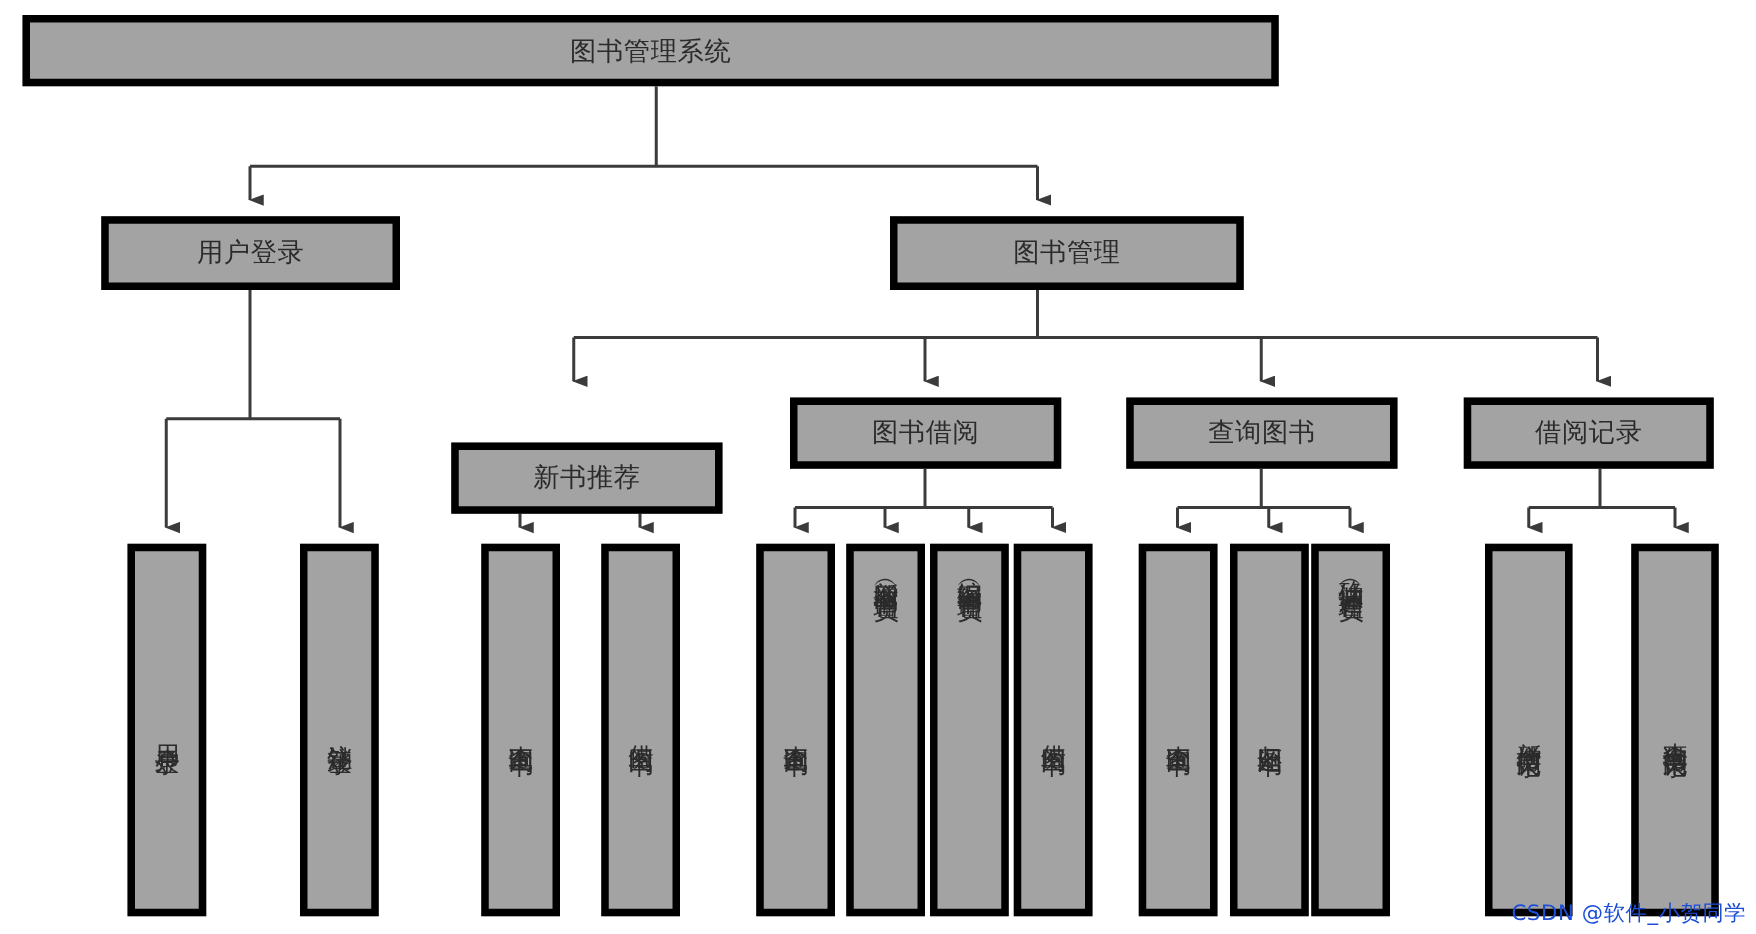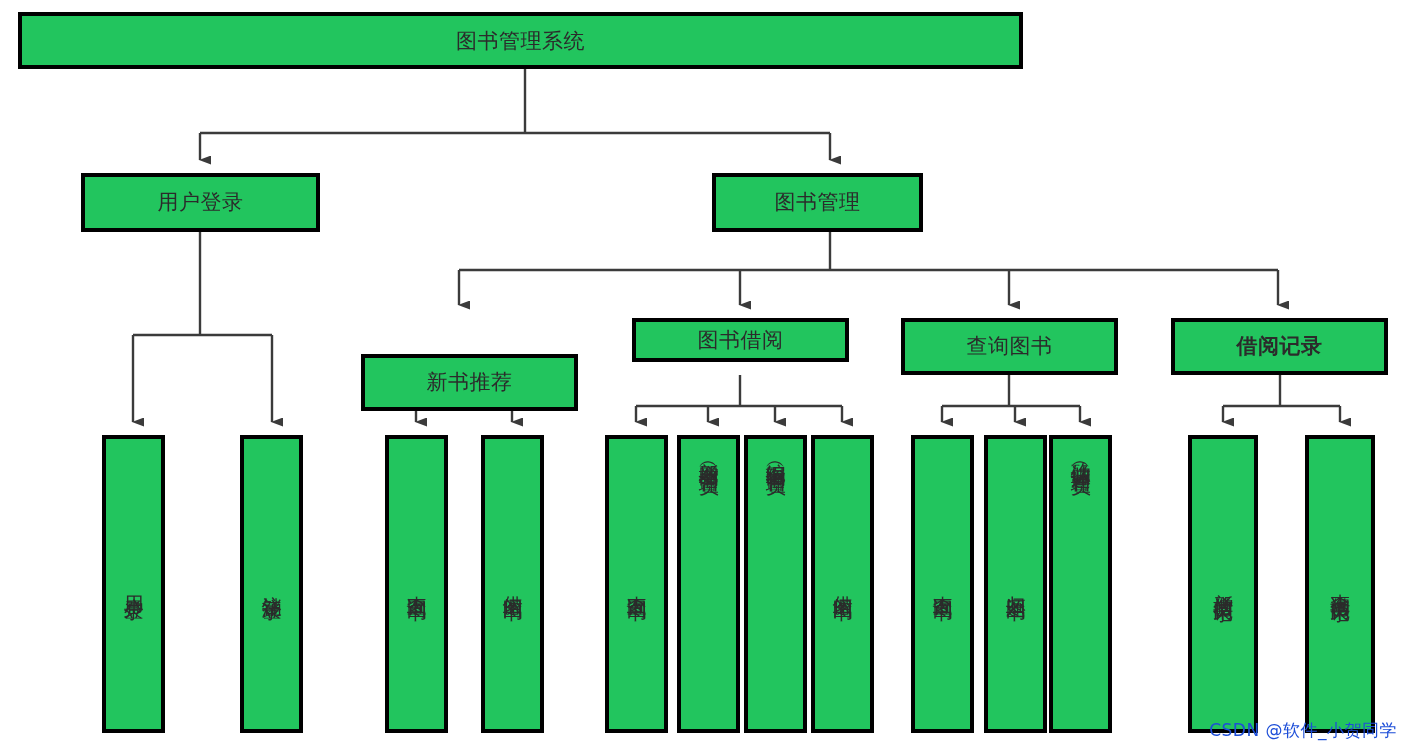--- a/index.html
+++ b/index.html
@@ -21,22 +21,22 @@
     position: absolute;
     left: 0;
     top: 0;
     width: 1405px;
     height: 747px;
     pointer-events: none;
   }
   .node {
     position: absolute;
     box-sizing: border-box;
-    border: 4px solid #000000;
-    background: #22c55e;
+    border: 6px solid #000000;
+    background: #a3a3a3;
     display: flex;
     align-items: center;
     justify-content: center;
   }
   .node .lbl {
     color: #2b2b2b;
     letter-spacing: 0.5px;
     white-space: nowrap;
   }
   .node.h .lbl {
@@ -129,34 +129,34 @@
     </g>
   </svg>
 
   <div class="node root" style="left:18px;top:12px;width:1005px;height:57px;">
     <span class="lbl">图书管理系统</span>
   </div>
 
   <div class="node h" style="left:81px;top:173px;width:239px;height:59px;">
     <span class="lbl">用户登录</span>
   </div>
-  <div class="node h" style="left:712px;top:173px;width:211px;height:59px;">
+  <div class="node h" style="left:712px;top:173px;width:283px;height:59px;">
     <span class="lbl">图书管理</span>
   </div>
 
   <div class="node h" style="left:361px;top:318px;width:217px;height:57px;margin-top:36px;">
     <span class="lbl">新书推荐</span>
   </div>
-  <div class="node h" style="left:632px;top:318px;width:217px;height:44px;">
+  <div class="node h" style="left:632px;top:318px;width:217px;height:57px;">
     <span class="lbl">图书借阅</span>
   </div>
   <div class="node h" style="left:901px;top:318px;width:217px;height:57px;">
     <span class="lbl">查询图书</span>
   </div>
-  <div class="node h" style="left:1171px;top:318px;width:217px;height:57px;font-weight:bold;">
+  <div class="node h" style="left:1171px;top:318px;width:200px;height:57px;">
     <span class="lbl">借阅记录</span>
   </div>
 
   <div class="node leaf mid" style="left:102px;top:435px;width:63px;height:298px;">
     <span class="lbl">用户登录</span>
   </div>
   <div class="node leaf mid" style="left:240px;top:435px;width:63px;height:298px;">
     <span class="lbl">注销登录</span>
   </div>
   <div class="node leaf mid" style="left:385px;top:435px;width:63px;height:298px;">

